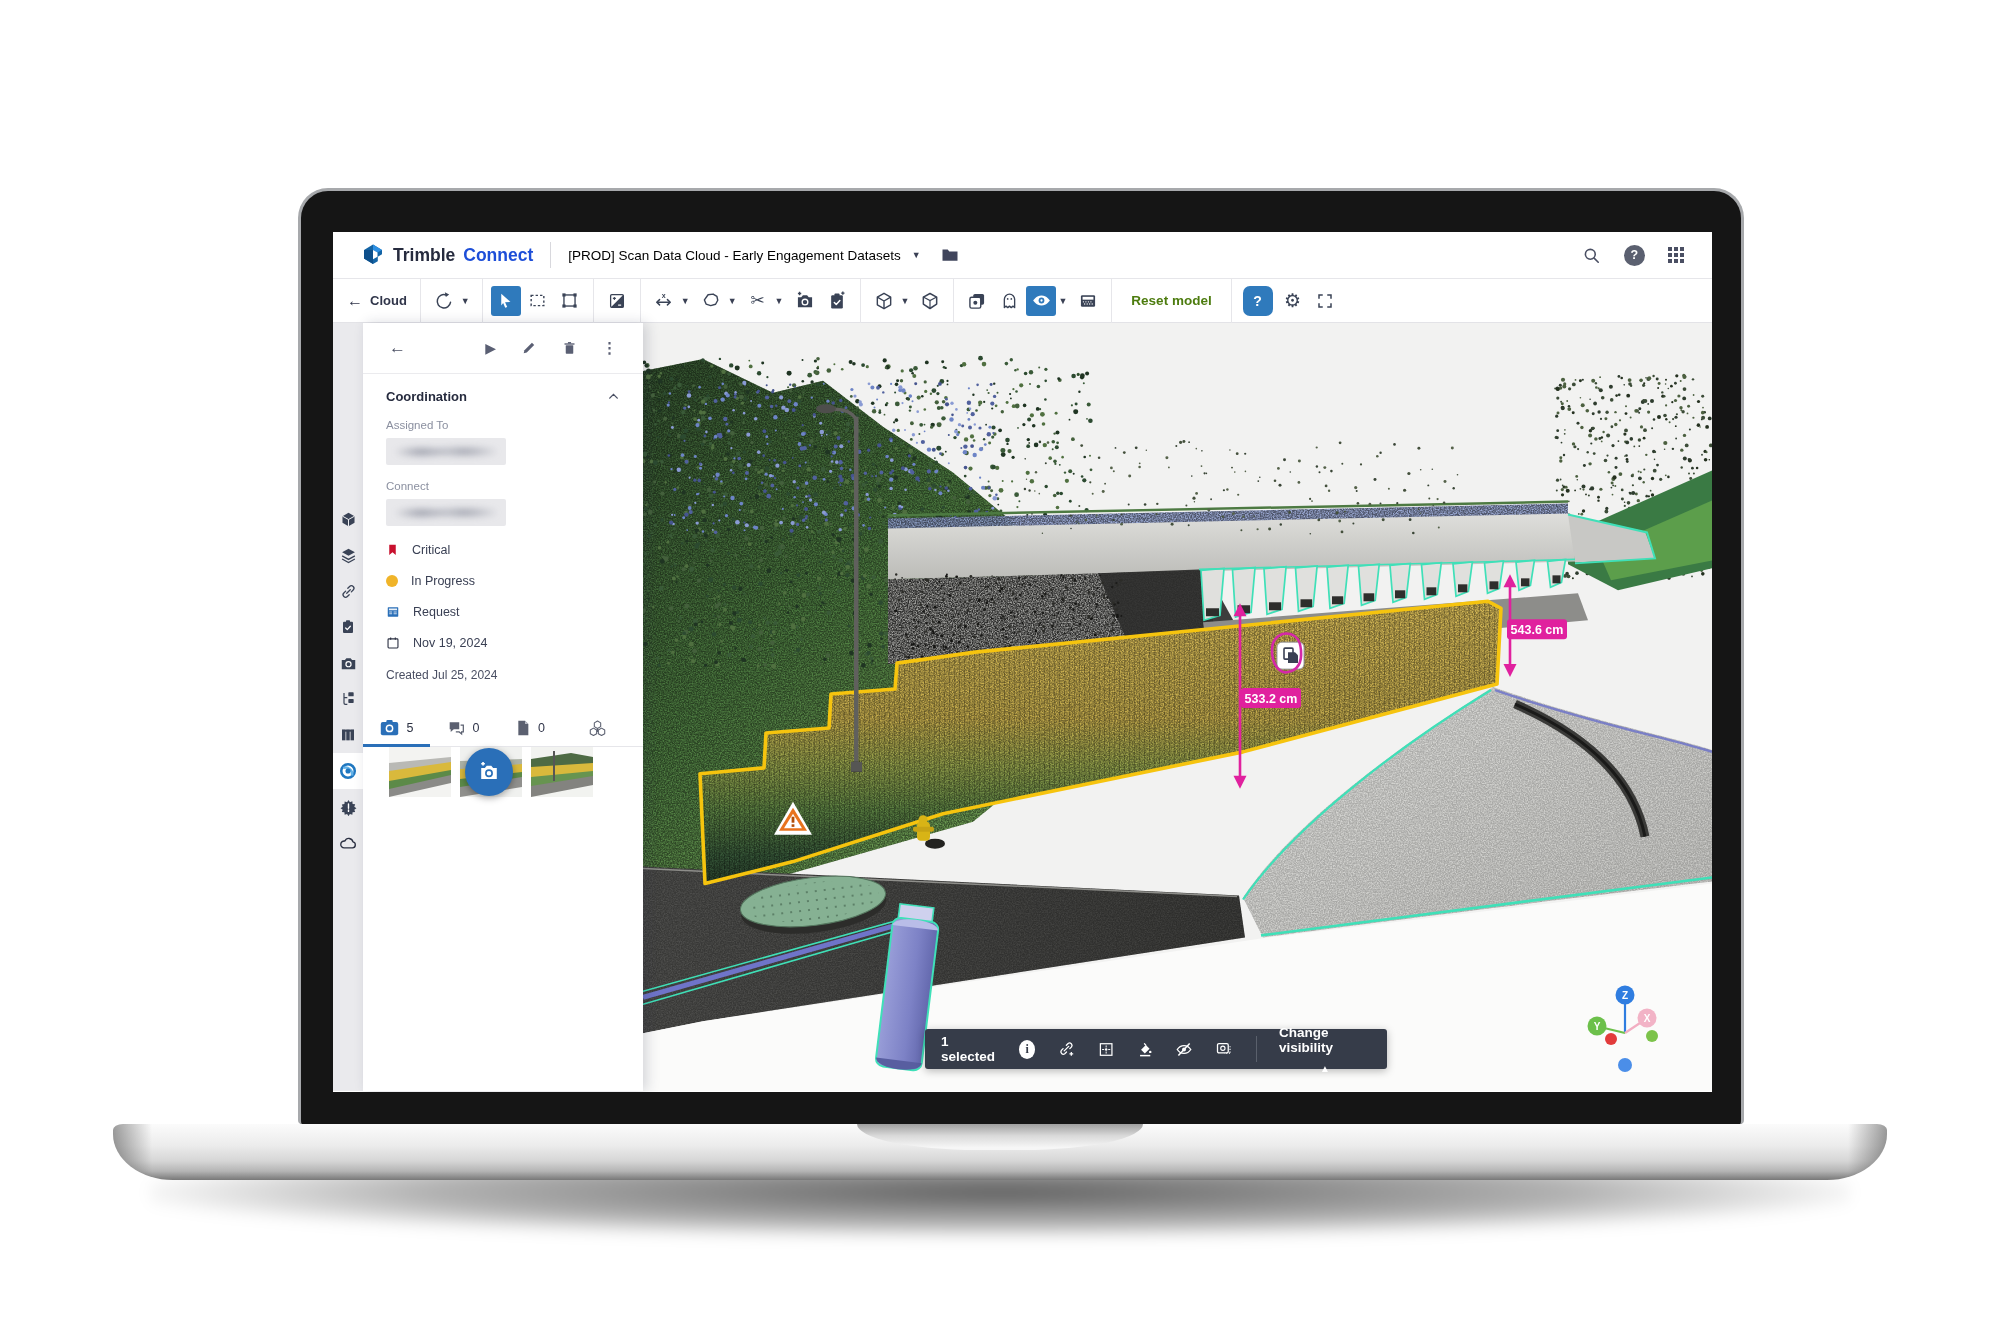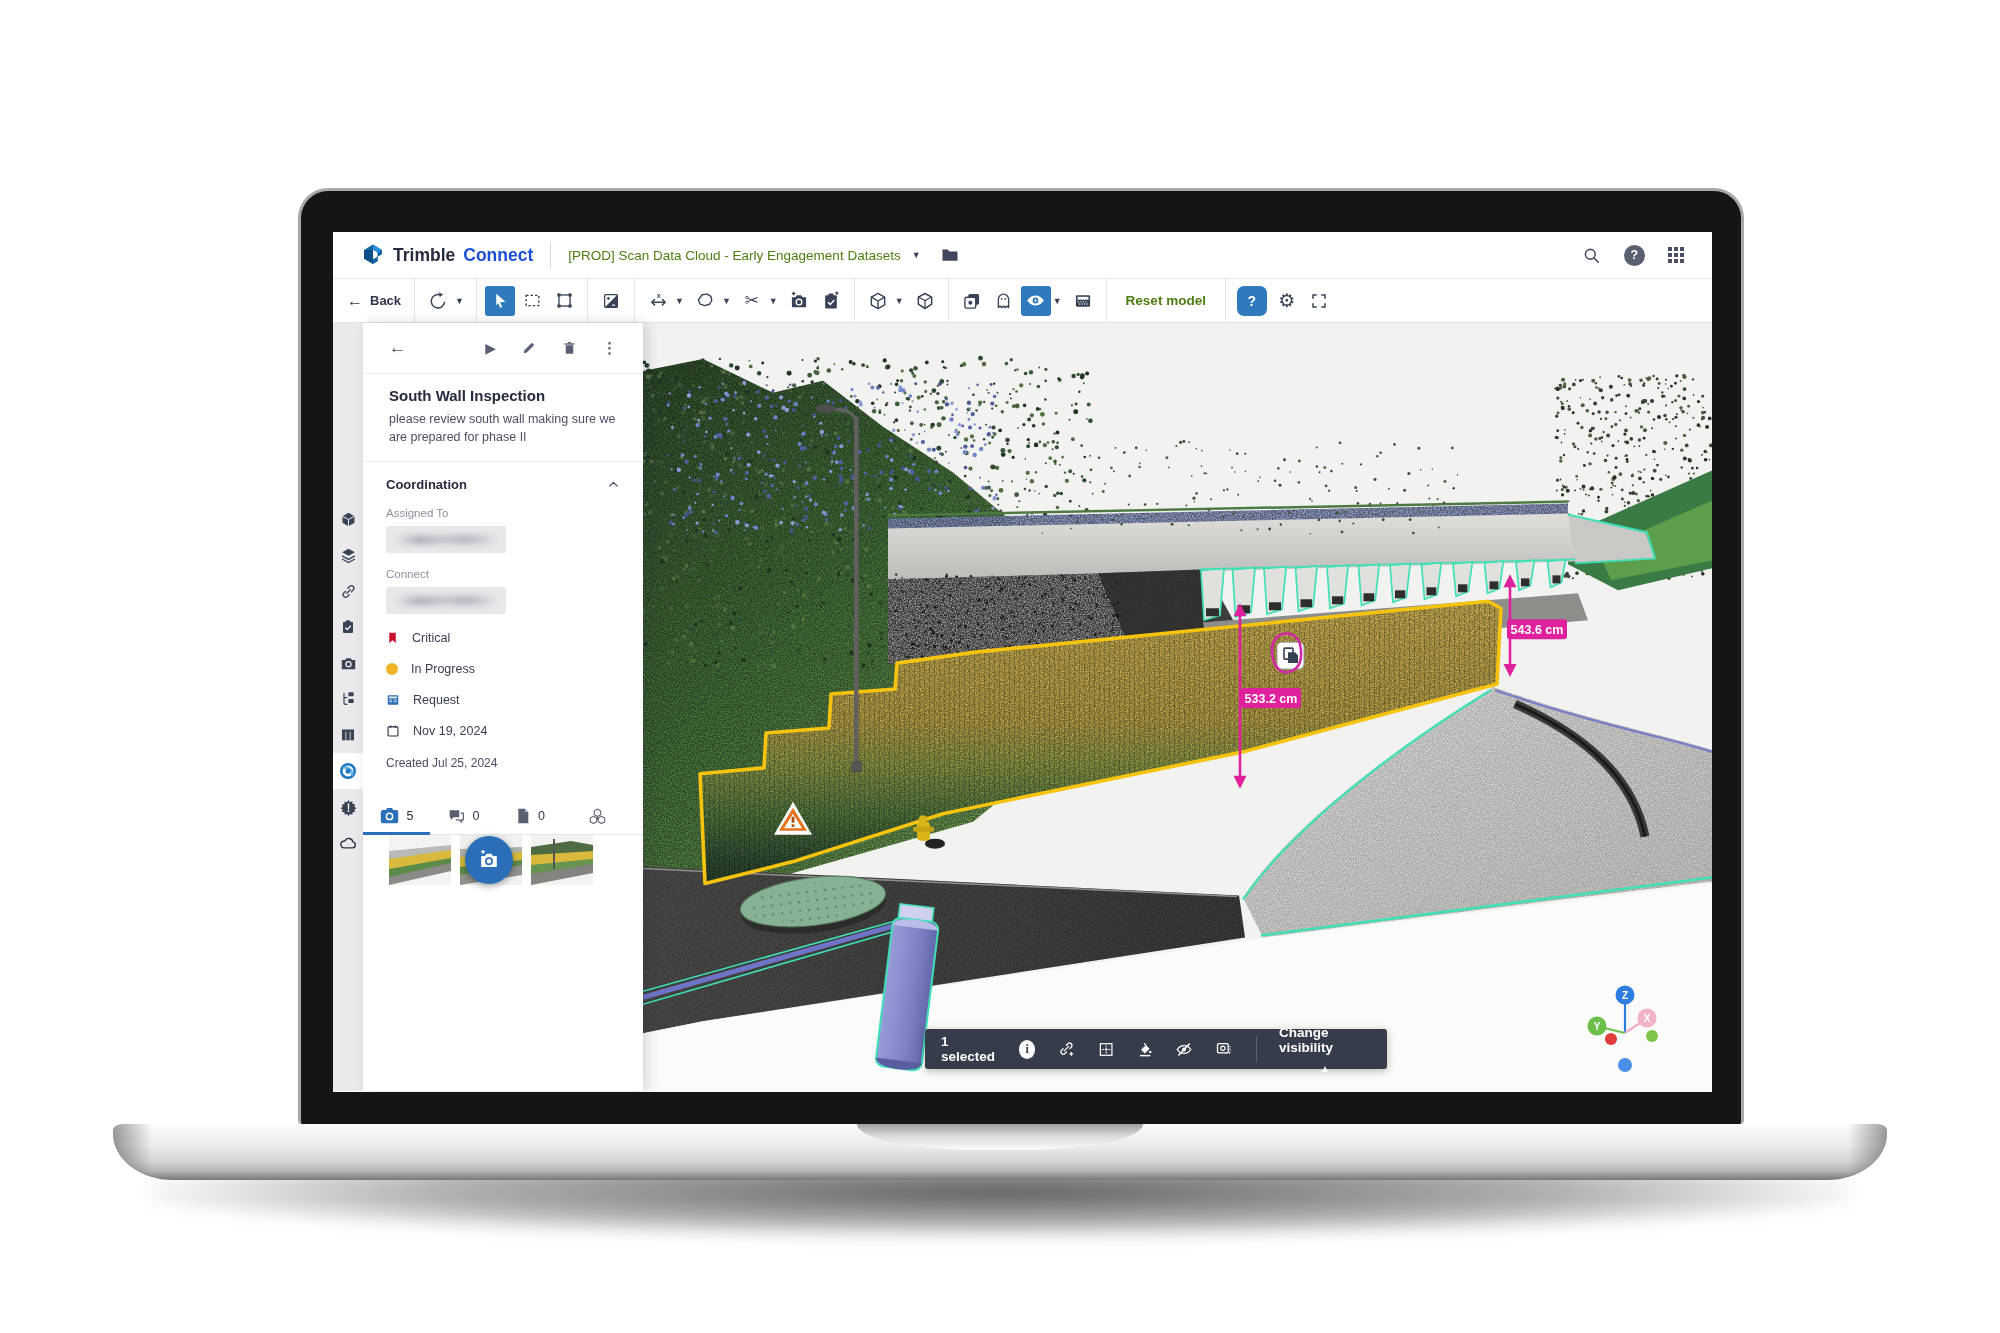--- a/index.html
+++ b/index.html
@@ -20,21 +20,21 @@
   .lap-notch{position:absolute;left:744px;top:0;width:286px;height:26px;
     background:linear-gradient(#9f9f9f,#d9d9d9 45%,#f6f6f6 90%);
     border-radius:0 0 120px 120px / 0 0 26px 26px;}
   
   .app{position:absolute;left:333px;top:232px;width:1379px;height:860px;background:#fff;overflow:hidden;}
   .hdr{height:46px;display:flex;align-items:center;padding:0 28px;box-sizing:border-box;}
   .brand{display:flex;align-items:center;gap:8px;font-size:17.5px;}
   .brand b{font-weight:700;color:#262b3e;}
   .brand span{font-weight:700;color:#1d4ed8;}
   .vdiv{width:1px;height:26px;background:#d8d8dd;margin:0 17px;}
-  .proj{font-size:13.5px;color:#4d7c0f;}
+  .proj{font-size:13.5px;color:#000000;}
   .caret{font-size:9px;color:#3a4054;}
   .hdr-right{margin-left:auto;display:flex;gap:23px;align-items:center;}
   .qmark{width:21px;height:21px;border-radius:50%;background:#5b6070;color:#fff;font-size:12.5px;
     font-weight:700;display:grid;place-items:center;}
   .apps{display:grid;grid-template-columns:repeat(3,4.2px);grid-gap:1.8px;}
   .apps i{width:4.2px;height:4.2px;background:#4a4f63;display:block;}
   
   .tb{height:45px;display:flex;align-items:center;padding:0 8px;box-sizing:border-box;
       border-top:1px solid #e6e6ea;border-bottom:1px solid #e3e3e7;}
   .tbtn{min-width:30px;height:30px;border-radius:3px;display:flex;align-items:center;justify-content:center;margin:0 1px;}
@@ -132,21 +132,21 @@
           <i></i>
           <i></i>
           <i></i>
         </div>
     </div>
   </div>
 
   <div class="tb">
     <div class="back">
       <span style="font-size:16px">←</span>
-      <span>Back</span>
+      <span>Cloud</span>
     </div>
     <div class="sep"></div>
     <div class="tbtn">
       <svg width="20" height="20" viewBox="0 0 24 24">
           <path d="M19.8 13.6A8 8 0 1 1 14.3 4.7" fill="none" stroke="#3a4356" stroke-width="1.8" stroke-linecap="round"></path>
           <path d="M13 1.6l5.2 2.6-4 3z" fill="#3a4356"></path>
         </svg>
     </div>
     <span class="tcaret">▼</span>
     <div class="sep"></div>
@@ -357,24 +357,20 @@
           <svg width="16" height="16" viewBox="0 0 24 24">
               <path d="M4 20l1.2-4.6L16.4 4.2l3.4 3.4L8.6 18.8 4 20z" fill="#5a5f73"></path>
             </svg>
           <svg width="15" height="16" viewBox="0 0 24 24">
               <rect x="6" y="7.5" width="12" height="13.5" rx="1" fill="#5a5f73"></rect>
               <rect x="4" y="4.5" width="16" height="2.2" fill="#5a5f73"></rect>
               <rect x="9.5" y="2.5" width="5" height="2.4" fill="#5a5f73"></rect>
             </svg>
           <span style="font-size:15px;font-weight:700;color:#5a5f73">⋮</span>
         </div>
-      </div>
-      <div class="p-title">
-        <h1>South Wall Inspection</h1>
-        <p>please review south wall making sure we are prepared for phase II</p>
       </div>
       <div class="p-coord">
         <div class="sec-row">
           <span>Coordination</span>
           <svg width="13" height="13" viewBox="0 0 24 24">
               <path d="M5 15l7-7 7 7" fill="none" stroke="#4a4f63" stroke-width="2.4" stroke-linecap="round"></path>
             </svg>
         </div>
         <div class="flabel">Assigned To</div>
         <div class="chip">

